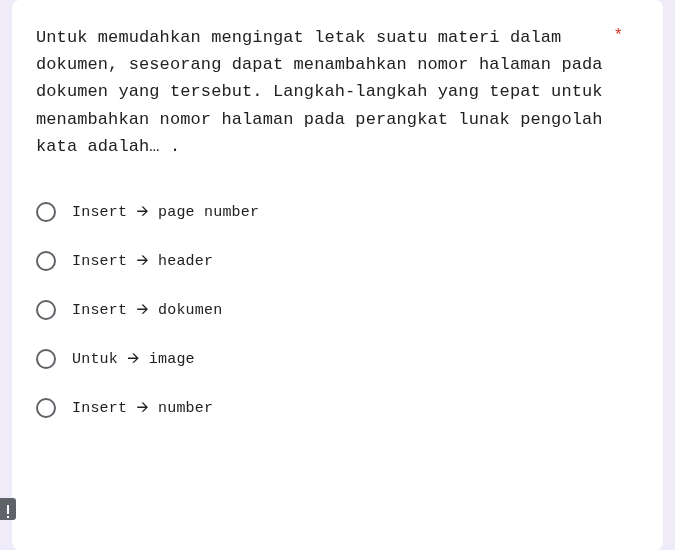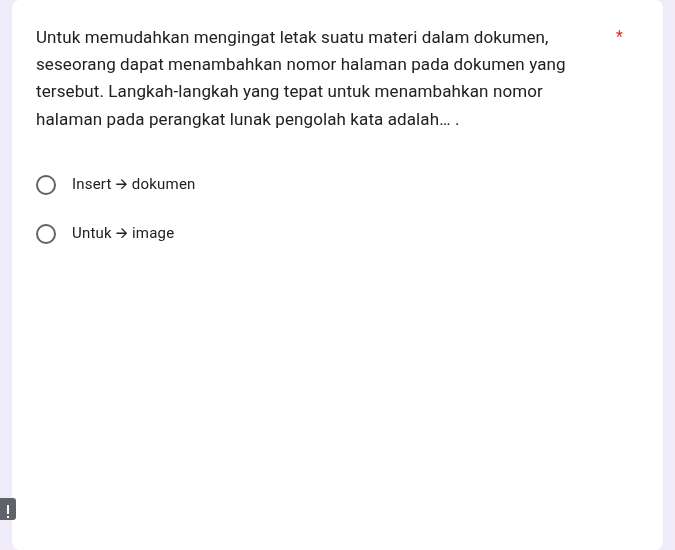--- a/index.html
+++ b/index.html
@@ -14,20 +14,21 @@
       height: 550px;
       overflow: hidden;
       position: relative;
     }
     .card {
       background: #fff;
       border-radius: 8px;
       margin: 0 12px;
       padding: 24px 40px 24px 24px;
       min-height: 550px;
+      font-family: Liberation Mono, monospace;
     }
     .question-row {
       display: flex;
       align-items: flex-start;
     }
     .question-text {
       font-size: 17px;
       line-height: 1.6;
       color: #202124;
       flex: 1;
@@ -93,24 +94,36 @@
 <body>
 
 <div class="card">
   <div class="question-row">
     <div class="question-text">Untuk memudahkan mengingat letak suatu materi dalam dokumen, seseorang dapat menambahkan nomor halaman pada dokumen yang tersebut. Langkah-langkah yang tepat untuk menambahkan nomor halaman pada perangkat lunak pengolah kata adalah… .</div>
     <div class="required">*</div>
   </div>
   <div class="options">
     <div class="option">
       <div class="radio"></div>
+      <div class="option-label">Insert 🡪 page number</div>
+    </div>
+    <div class="option">
+      <div class="radio"></div>
+      <div class="option-label">Insert 🡪 header</div>
+    </div>
+    <div class="option">
+      <div class="radio"></div>
       <div class="option-label">Insert 🡪 dokumen</div>
     </div>
     <div class="option">
       <div class="radio"></div>
       <div class="option-label">Untuk 🡪 image</div>
+    </div>
+    <div class="option">
+      <div class="radio"></div>
+      <div class="option-label">Insert 🡪 number</div>
     </div>
   </div>
 </div>
 
 <div class="report-badge">
   <div class="report-badge-inner"></div>
 </div>
 
 </body></html>

